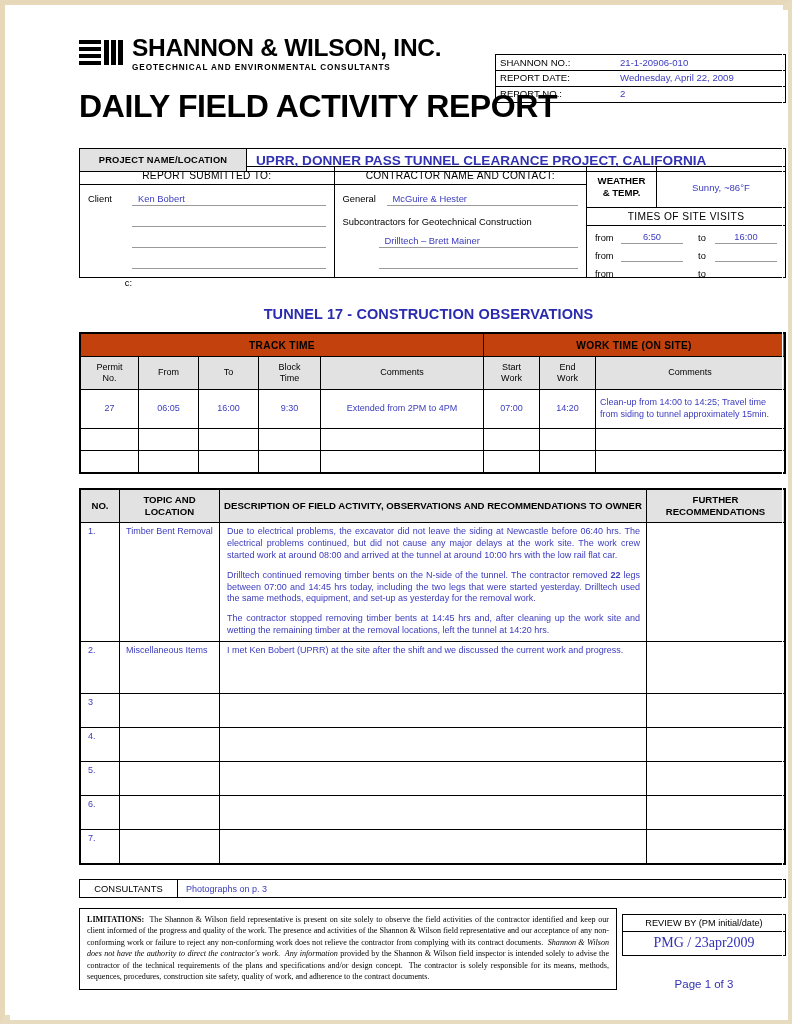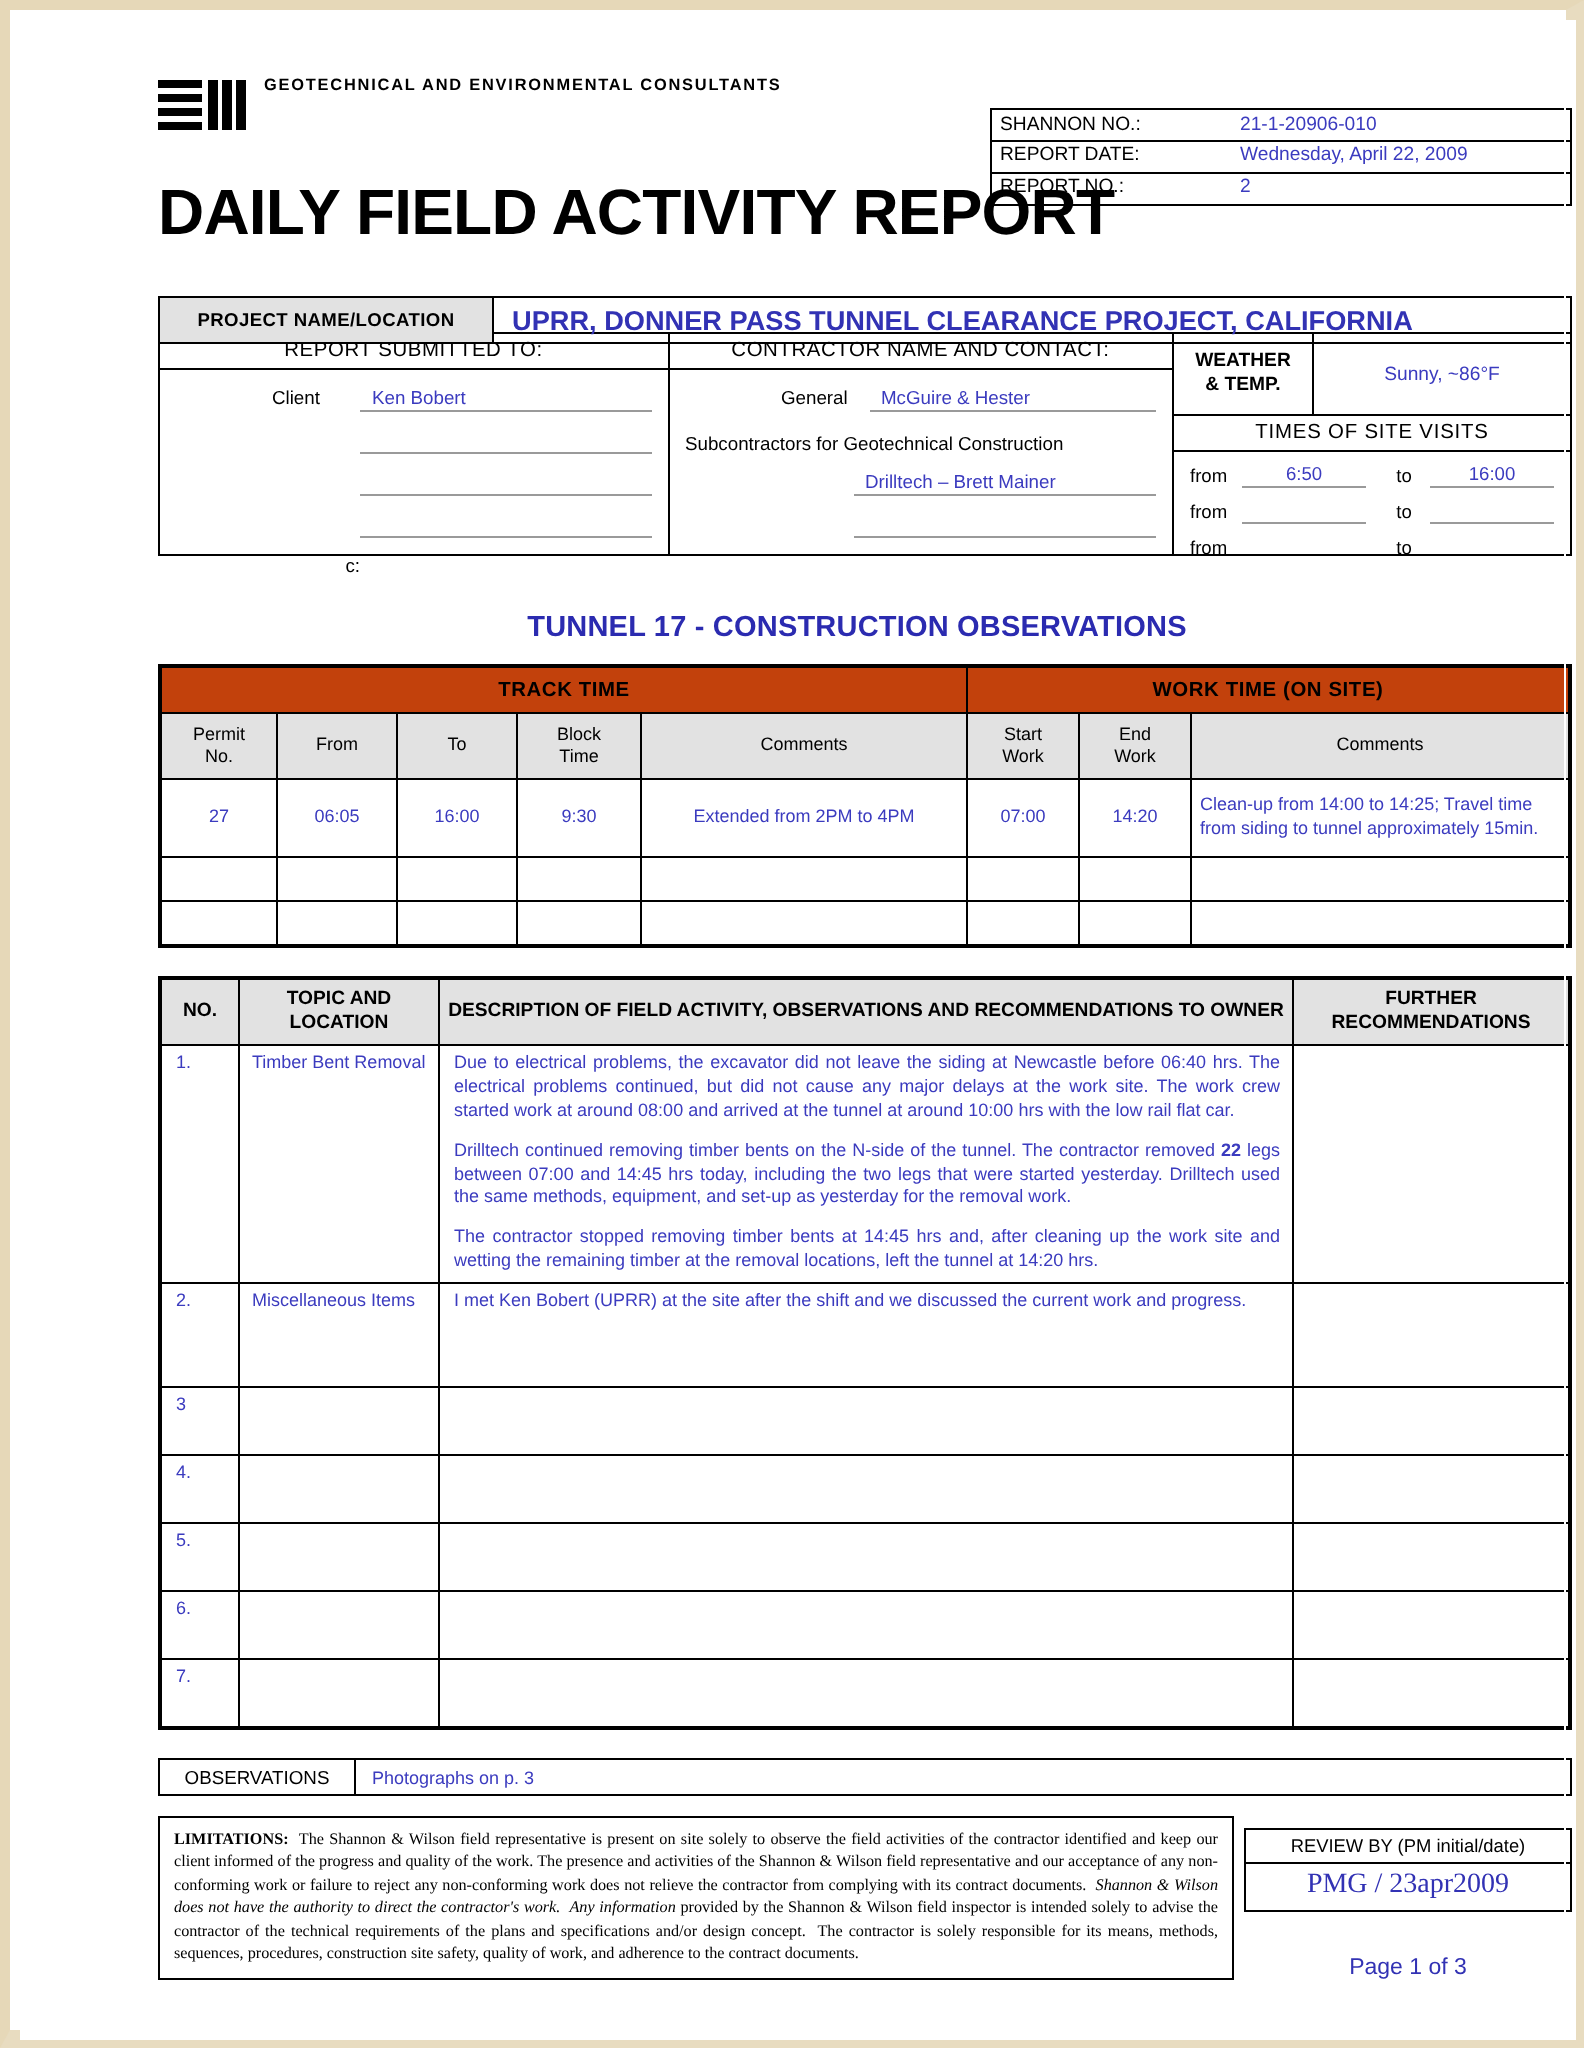--- a/index.html
+++ b/index.html
@@ -127,21 +127,21 @@
   .col-wea { flex: 1; box-sizing: border-box; }
 
   .sec-head {
     font-size: 10.2px; text-align: center; padding: 3px 0 3px;
     border-bottom: 0.9px solid #000; letter-spacing: 0.3px;
   }
   .fieldline {
     display: flex; align-items: flex-end; padding: 0 8px;
     height: 21px; box-sizing: border-box;
   }
-  .fl-label { font-size: 9.4px; width: 44px; flex: none; padding-bottom: 2px; margin-left: 48px;}
+  .fl-label { font-size: 9.4px; width: 44px; flex: none; padding-bottom: 2px;}
   .fl-rule {
     flex: 1; border-bottom: 0.8px solid #9a9a9a;
     font-size: 9.4px; color: #3b3bbf; padding-left: 6px; padding-bottom: 1px;
     white-space: nowrap; overflow: hidden;
   }
   .fl-rule.plain { border-bottom: none; }
   .fl-text-only {
     font-size: 9.4px; padding: 0 8px; height: 21px;
     display:flex; align-items: flex-end;
   }
@@ -276,20 +276,21 @@
           <div class="logo-mark">
             <div class="bar"></div>
               <div class="bar"></div>
               <div class="bar"></div>
               <div class="bar"></div>
             <div class="v v1"></div>
               <div class="v v2"></div>
               <div class="v v3"></div>
           </div>
           <div class="logo-text">
+            <div class="logo-name">SHANNON &amp; WILSON, INC.</div>
             <div class="logo-sub">GEOTECHNICAL AND ENVIRONMENTAL CONSULTANTS</div>
           </div>
         </div>
 
         <div class="doc-title">DAILY FIELD ACTIVITY REPORT</div>
 
         <div class="proj-box">
           <table>
             <tbody>
               <tr>
@@ -542,21 +543,21 @@
               <td class="num">7.</td>
               <td class="topic"></td>
               <td class="desc"></td>
               <td class="rec"></td>
             </tr>
           </tbody>
         </table>
       </div>
 
       <div class="att-wrap">
-        <div class="att-lab">OBSERVATIONS</div>
+        <div class="att-lab">CONSULTANTS</div>
         <div class="att-val">Photographs on p. 3</div>
       </div>
 
       <div class="foot">
         <div class="limits"><b>LIMITATIONS:</b>&nbsp; The Shannon &amp; Wilson field representative is present on site solely to observe the field activities of the contractor identified and keep our client informed of the progress and quality of the work. The presence and activities of the Shannon &amp; Wilson field representative and our acceptance of any non-conforming work or failure to reject any non-conforming work does not relieve the contractor from complying with its contract documents.&nbsp; <i>Shannon &amp; Wilson does not have the authority to direct the contractor's work.&nbsp; Any information</i> provided by the Shannon &amp; Wilson field inspector is intended solely to advise the contractor of the technical requirements of the plans and specifications and/or design concept.&nbsp; The contractor is solely responsible for its means, methods, sequences, procedures, construction site safety, quality of work, and adherence to the contract documents.</div>
         <div class="rev">
           <div class="rev-head">REVIEW BY (PM initial/date)</div>
           <div class="rev-val">PMG / 23apr2009</div>
           <div class="pagenum">Page 1 of 3</div>
         </div>

